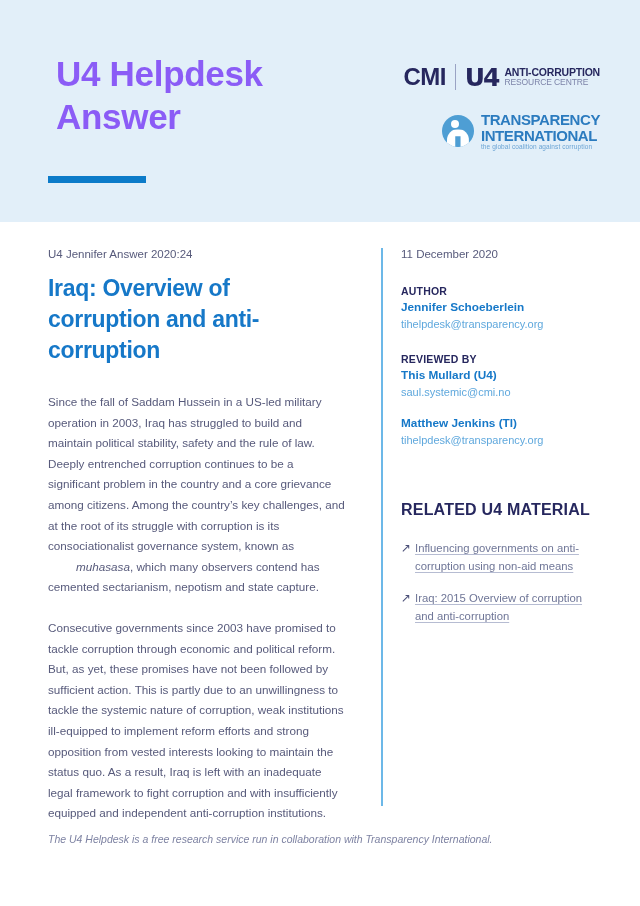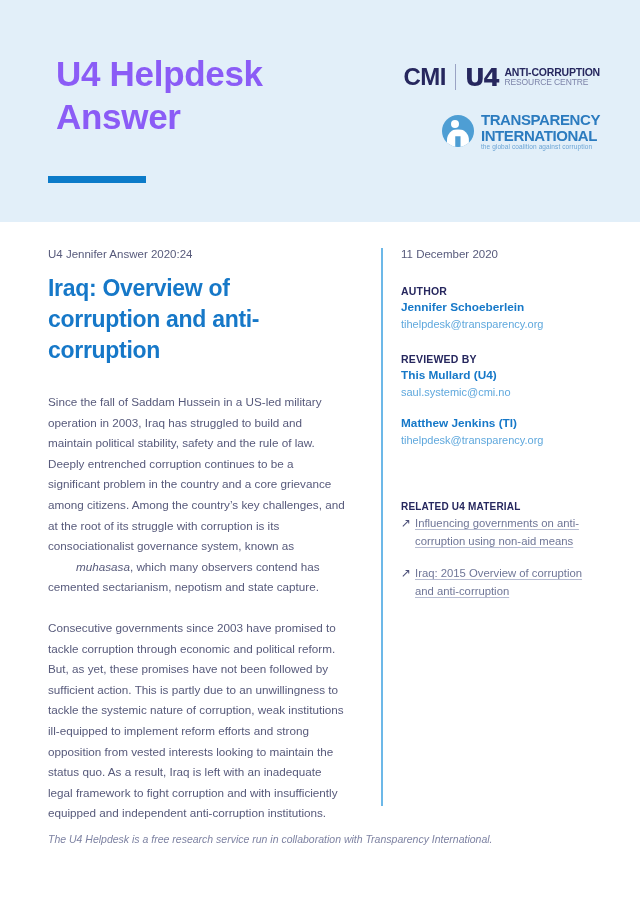--- a/index.html
+++ b/index.html
@@ -222,25 +222,25 @@
     color: #5fa8dd;
     margin-bottom: 0;
   }
   .meta-block {
     margin-bottom: 23px;
   }
   .meta-block.tight {
     margin-bottom: 18px;
   }
   .related-label {
-    font-size: 10px;
+    font-size: 16px;
     font-weight: bold;
     color: #26275e;
     letter-spacing: 0.2px;
-    margin-bottom: 2px;
+    margin-bottom: 20px;
   }
   .related-item {
     display: flex;
     align-items: flex-start;
     margin-bottom: 14px;
   }
   .arrow-icon {
     flex: 0 0 auto;
     width: 14px;
     font-size: 12px;

